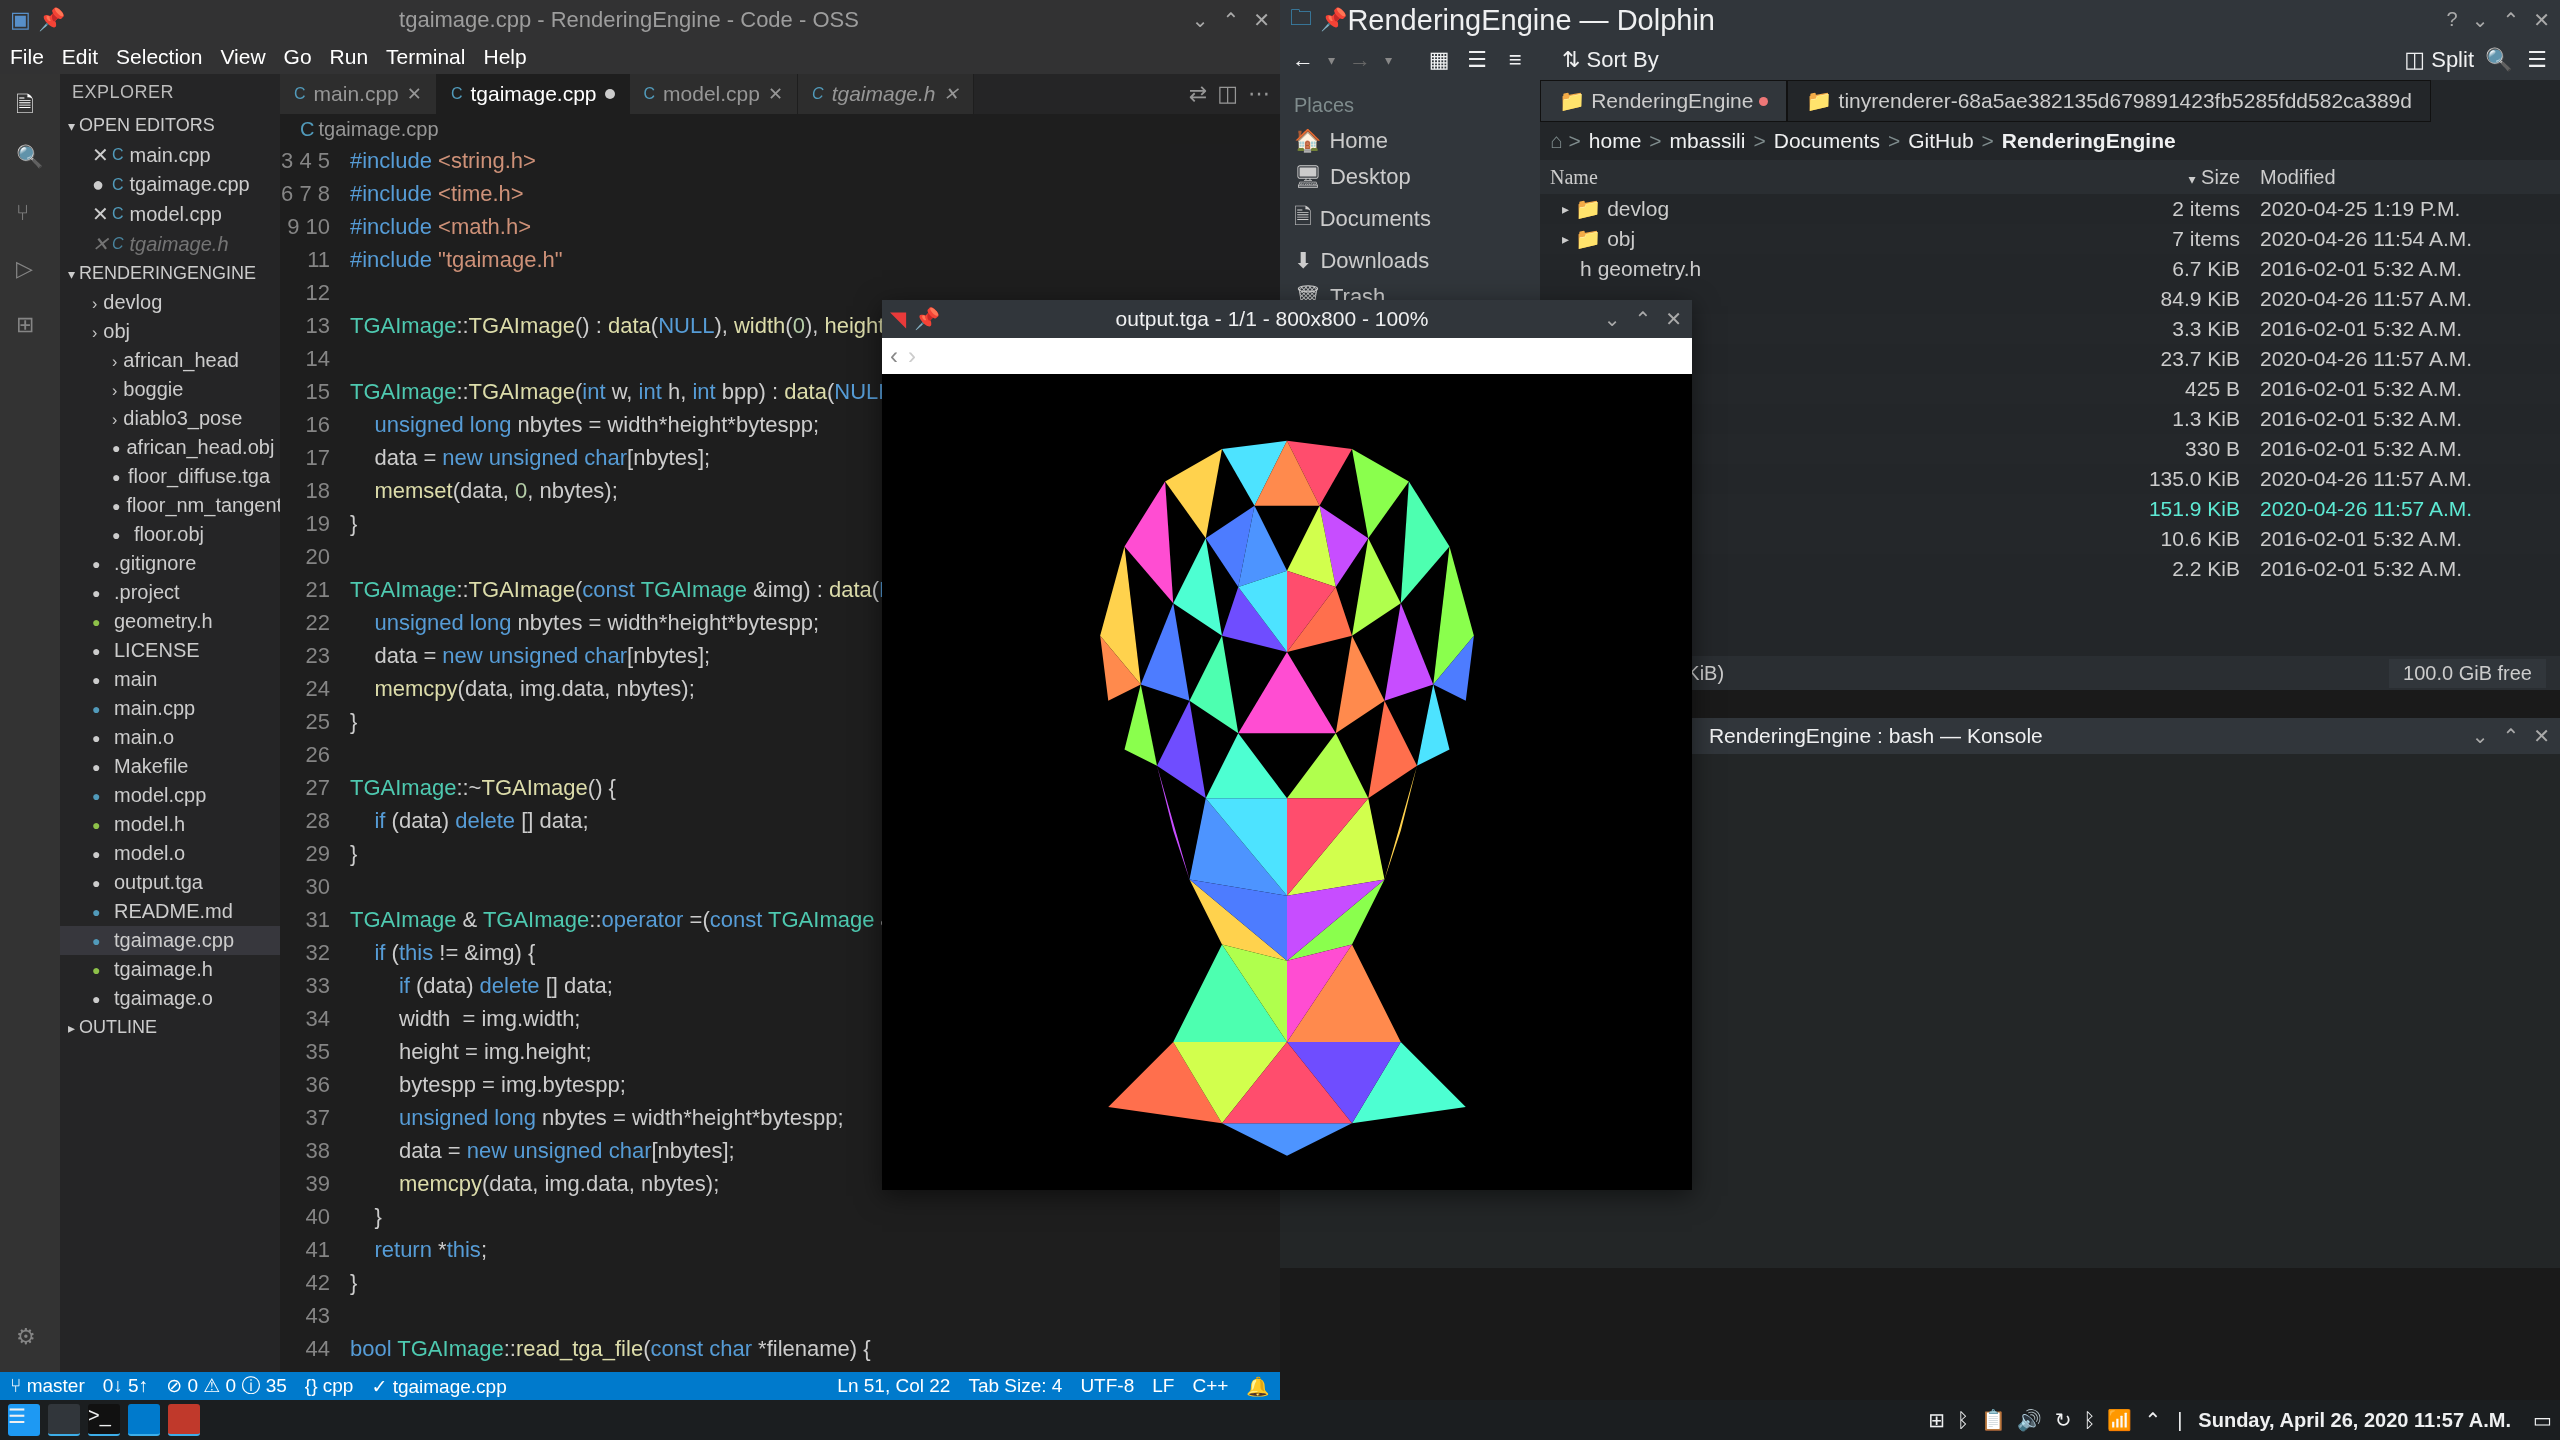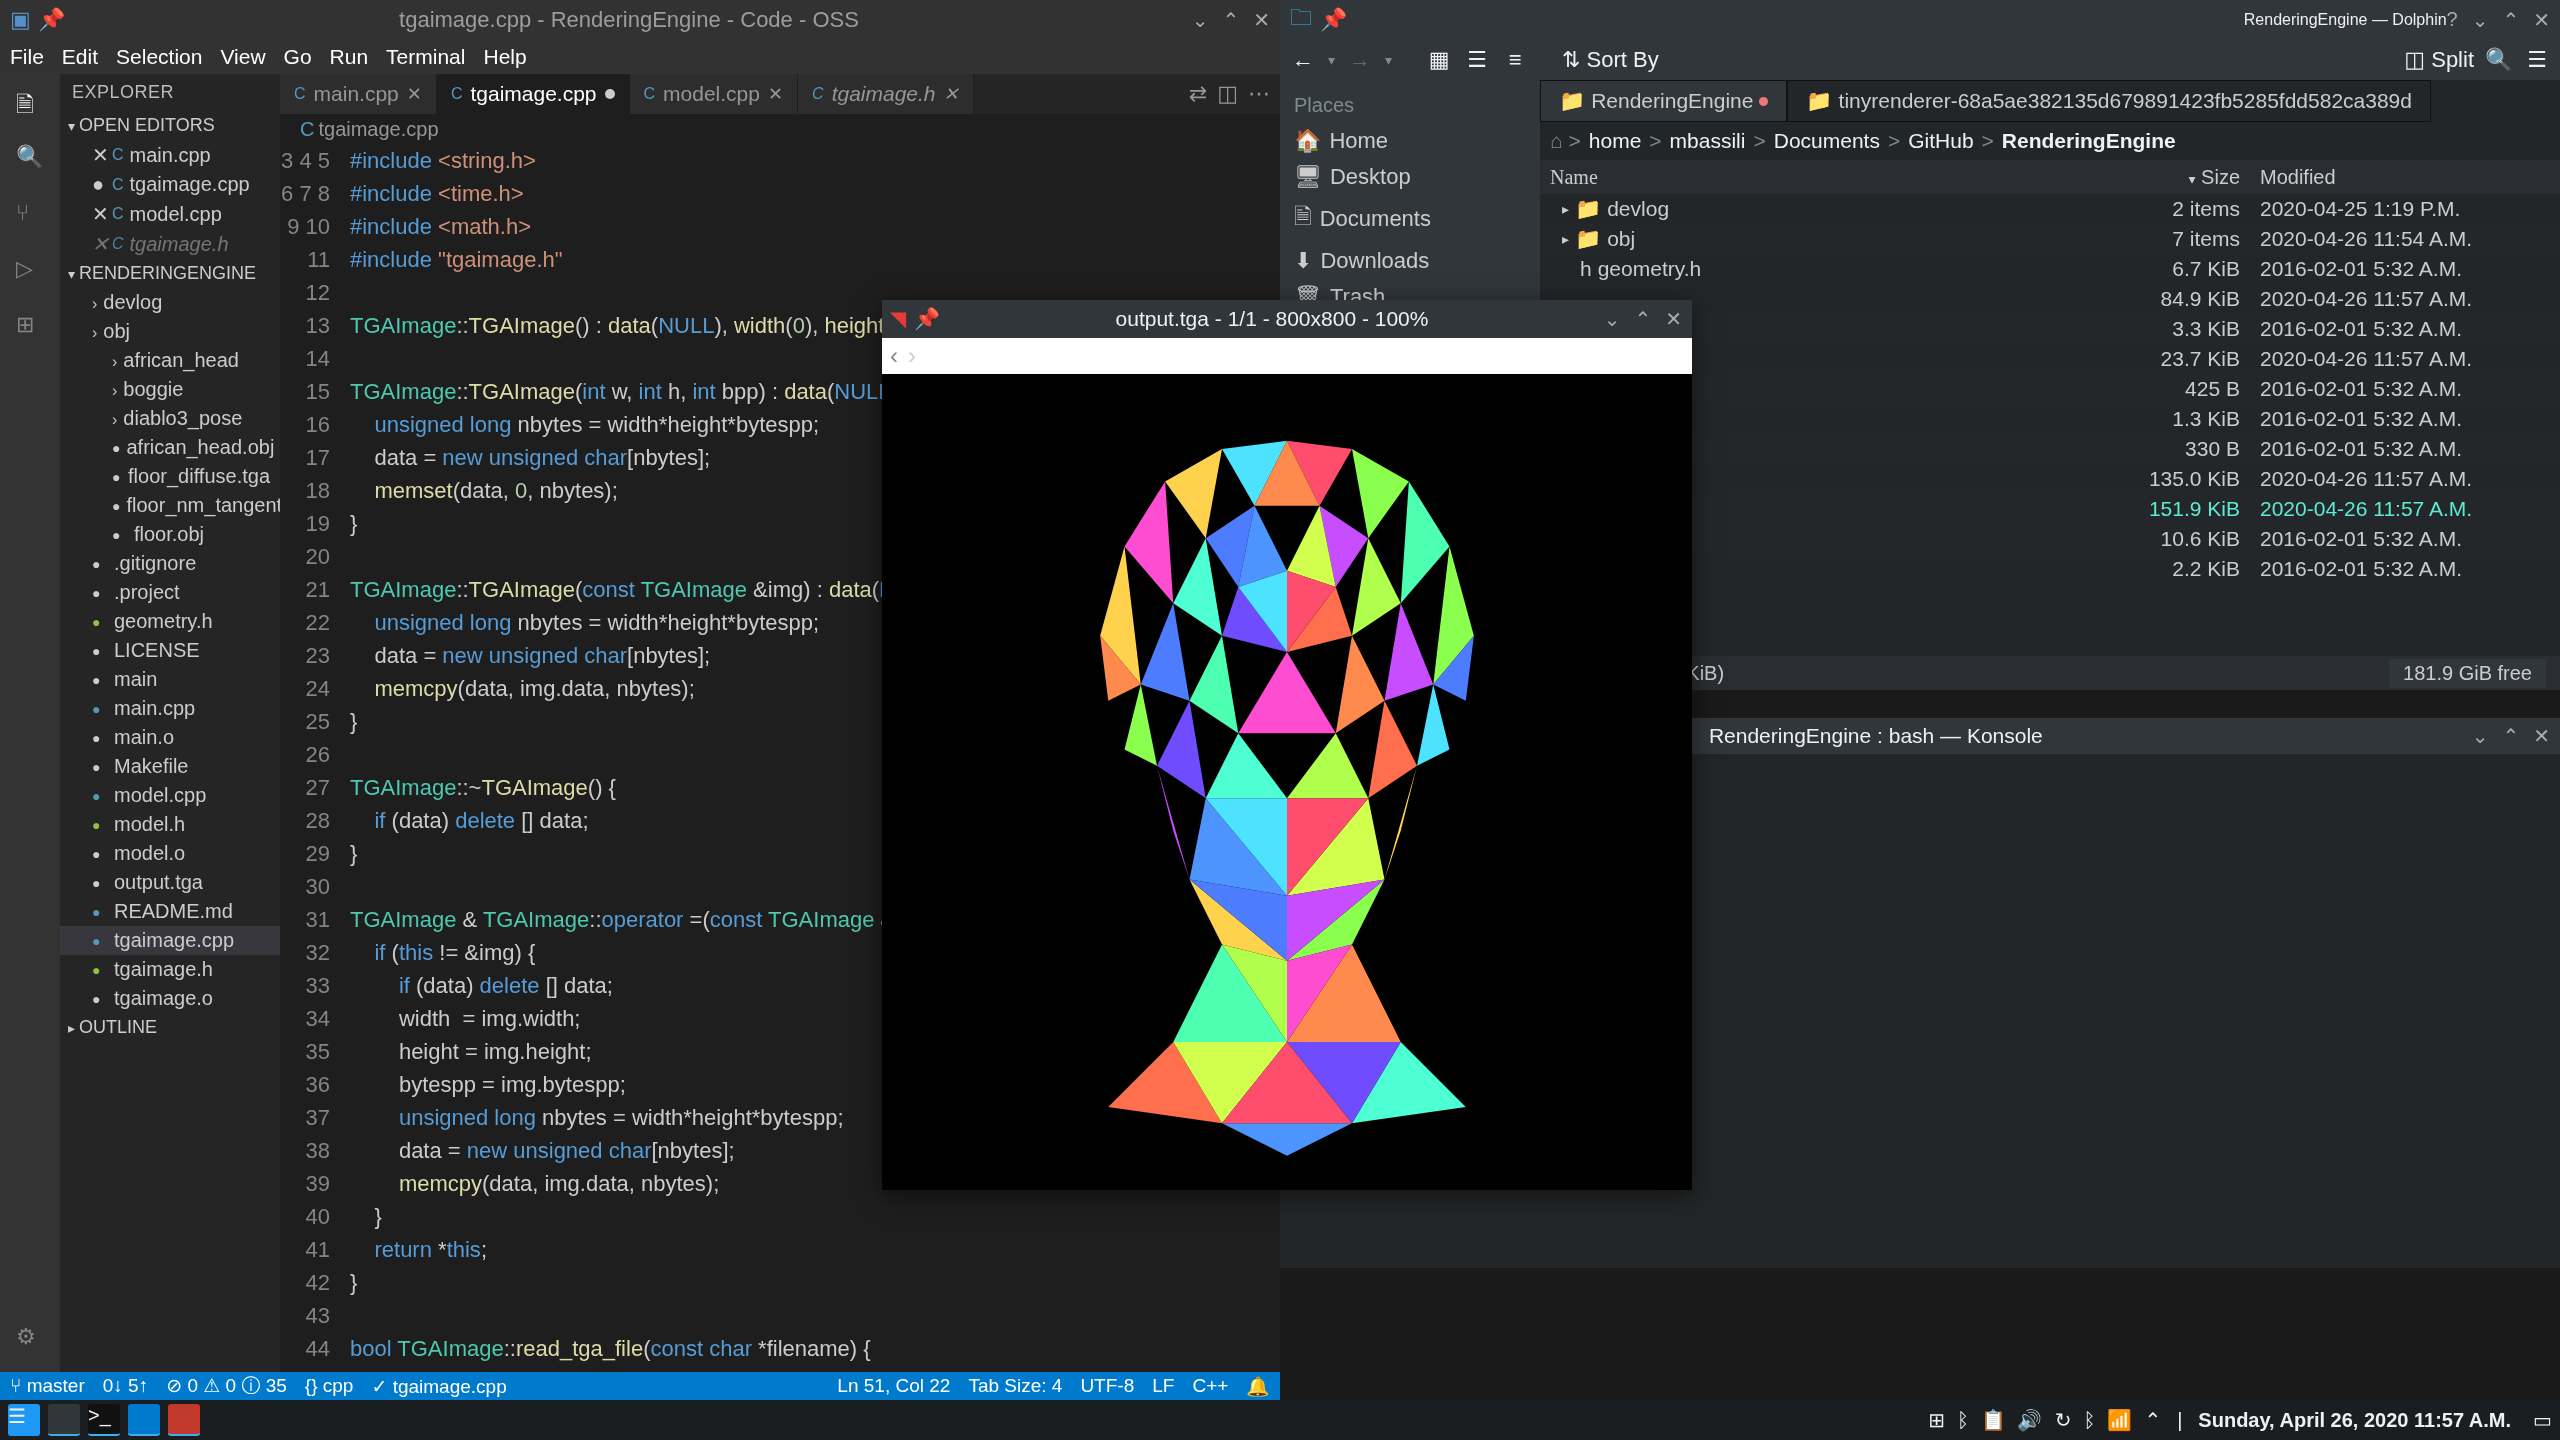--- a/index.html
+++ b/index.html
@@ -45,21 +45,21 @@
 .code .st { color: #ce9178; }
 .code .nm { color: #b5cea8; }
 .code .fn { color: #dcdcaa; }
 .minimap { position: absolute; right: 0; top: 0; width: 110px; height: 240px; background: #25252633; opacity: 0.6; }
 .statusbar { height: 28px; background: #007acc; display: flex; align-items: center; padding: 0 10px; gap: 18px; font-size: 19px; color: #ffffff; }
 .statusbar .right { margin-left: auto; display: flex; gap: 18px; }
 
 
 .dolphin { position: absolute; top: 0; left: 1280px; width: 1280px; height: 690px; background: #232629; display: flex; flex-direction: column; }
 .dolphin-titlebar { height: 40px; background: #31363b; display: flex; align-items: center; padding: 0 10px; color: #eff0f1; }
-.dolphin-title { flex: 1; text-align: right; font-size: 16px; }
+.dolphin-title { flex: 1; text-align: left; font-size: 29px; }
 .dolphin-toolbar { height: 40px; background: #31363b; display: flex; align-items: center; padding: 0 10px; gap: 12px; color: #eff0f1; }
 .toolbar-btn { width: 26px; height: 26px; display: flex; align-items: center; justify-content: center; }
 .d-split { margin-left: auto; }
 .dolphin-main { flex: 1; display: flex; overflow: hidden; }
 .places { width: 260px; background: #31363b; padding: 8px 0; }
 .places-header { padding: 6px 14px; color: #7f8c8d; font-size: 20px; }
 .place-item { padding: 5px 14px; display: flex; align-items: center; gap: 8px; font-size: 22px; }
 .file-panel { flex: 1; display: flex; flex-direction: column; }
 .panel-tabs { height: 42px; display: flex; background: #232629; }
 .ptab { padding: 8px 18px; display: flex; align-items: center; gap: 6px; background: #232629; border: 1px solid #111; font-size: 21px; }
@@ -504,21 +504,21 @@
             <div class="fmod">2016-02-01 5:32 A.M.</div>
           </div>
           <div class="frow">
             <div class="fname">e.h</div>
             <div class="fsize">2.2 KiB</div>
             <div class="fmod">2016-02-01 5:32 A.M.</div>
           </div>
         </div>
       <div class="status-line">
         <span>, image, 151.9 KiB)</span>
-        <span class="status-free">181.9 GiB free</span>
+        <span class="status-free">100.0 GiB free</span>
       </div>
     </div>
   </div>
 </div>
 
 <div class="konsole">
   <div class="konsole-titlebar">
     <div class="ktitle">RenderingEngine : bash — Konsole</div>
     <div class="win-controls" style="padding-right:10px">
       <span>⌄</span>

